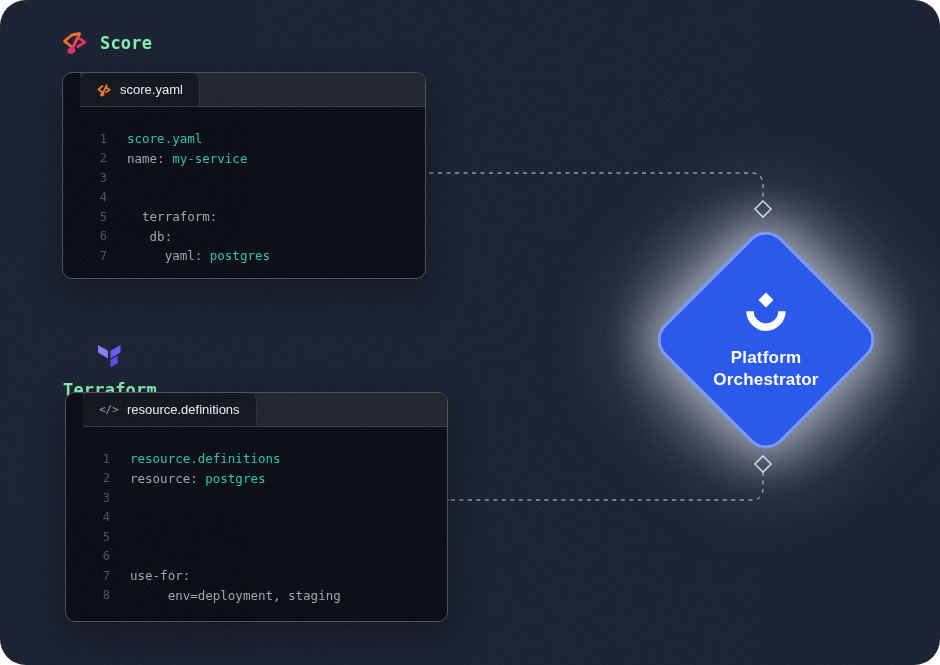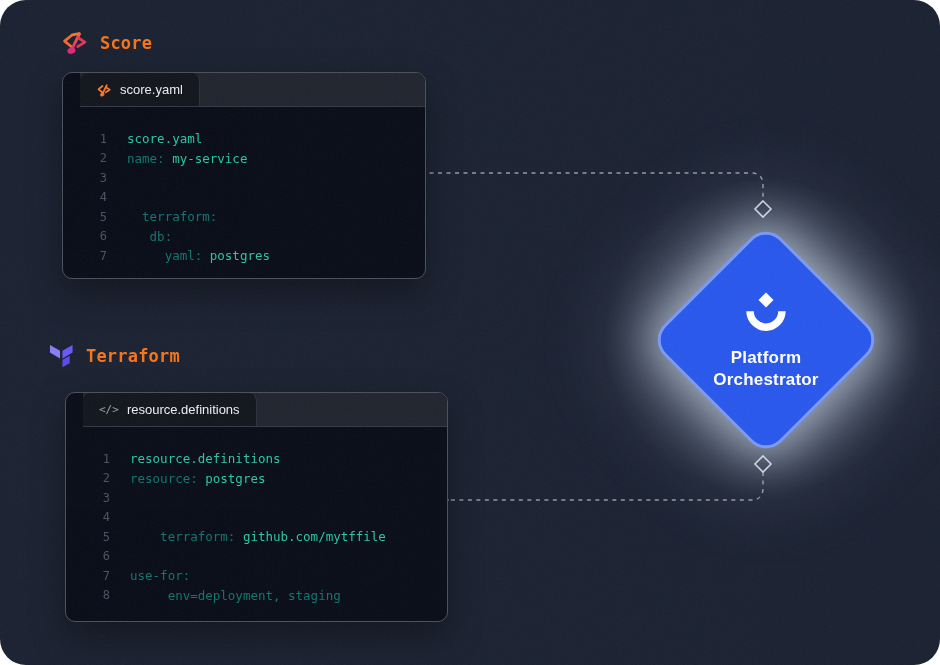--- a/index.html
+++ b/index.html
@@ -2,41 +2,41 @@
 <html><head>
 <meta charset="utf-8">
 <style>
   html,body{margin:0;padding:0;background:#ffffff;}
   body{font-family:"Liberation Sans",sans-serif;}
   #canvas{position:relative;width:940px;height:665px;background:#1a2131;border-radius:26px;overflow:hidden;}
 
   
   .section-heading{position:absolute;display:flex;align-items:center;gap:11px;}
   .section-heading .hlabel{font-family:"DejaVu Sans Mono",monospace;font-weight:bold;
-    font-size:17px;color:#f97316;letter-spacing:.2px;}
+    font-size:17px;color:#86efac;letter-spacing:.2px;}
   #score-heading{left:60px;top:28px;}
-  #tf-heading{left:48px;top:342px;}
+  #tf-heading{left:63px;top:342px;flex-direction:column;}
 
   
   .window{position:absolute;border:1px solid #4a505c;border-radius:10px;background:#080c17;
     box-shadow:0 14px 34px rgba(0,0,0,.38);overflow:hidden;padding-left:17px;}
   #score-window{left:62px;top:72px;width:345px;height:205px;}
   #tf-window{left:65px;top:392px;width:364px;height:228px;}
   .win-header{height:33px;background:#20242e;display:flex;align-items:stretch;
     border-bottom:1px solid rgba(70,76,88,.55);}
   .tab{display:flex;align-items:center;gap:8px;padding:0 16px;background:#12151d;
     border-right:1px solid #2c313c;border-radius:8px 8px 0 0;}
   .tab-label{font-size:13px;color:#eceef2;}
   .tab-code-glyph{font-family:"DejaVu Sans Mono",monospace;font-size:11px;color:#98a0ac;}
   .win-body{padding-top:22px;}
   .code-line{display:flex;align-items:center;height:19.5px;
     font-family:"DejaVu Sans Mono",monospace;font-size:12.5px;}
   .ln{flex:none;width:27px;text-align:right;margin-right:20px;color:#495263;font-size:12px;}
   .lc{white-space:pre;}
-  .lc .k{color:#0f766e;}
+  .lc .k{color:#a3a3a3;}
   .lc .v{color:#2bc5a4;}
 
   
   #glow{position:absolute;left:603px;top:177px;width:320px;height:320px;pointer-events:none;
     background:radial-gradient(circle,rgba(225,236,255,.38) 0%,rgba(225,236,255,.14) 42%,rgba(225,236,255,0) 70%);}
   #diamond{position:absolute;left:683px;top:257px;width:160px;height:160px;background:#2857ec;
     border:3px solid #7b99f4;border-radius:22px;transform:rotate(45deg);
     box-shadow:0 0 42px 10px rgba(226,237,255,.5),0 0 90px 34px rgba(205,223,255,.22);}
   #diamond-inner{position:absolute;inset:0;transform:rotate(-45deg);display:flex;
     flex-direction:column;align-items:center;justify-content:center;}
@@ -157,21 +157,20 @@
         </div>
         <div class="code-line">
           <span class="ln">3</span>
           <span class="lc"></span>
         </div>
         <div class="code-line">
           <span class="ln">4</span>
         </div>
         <div class="code-line">
           <span class="ln">5</span>
-          <span class="lc"><span class="k">    terraform: </span><span class="v">github.com/mytffile</span></span>
         </div>
         <div class="code-line">
           <span class="ln">6</span>
           <span class="lc"></span>
         </div>
         <div class="code-line">
           <span class="ln">7</span>
           <span class="lc"><span class="k">use-for:</span></span>
         </div>
         <div class="code-line">

